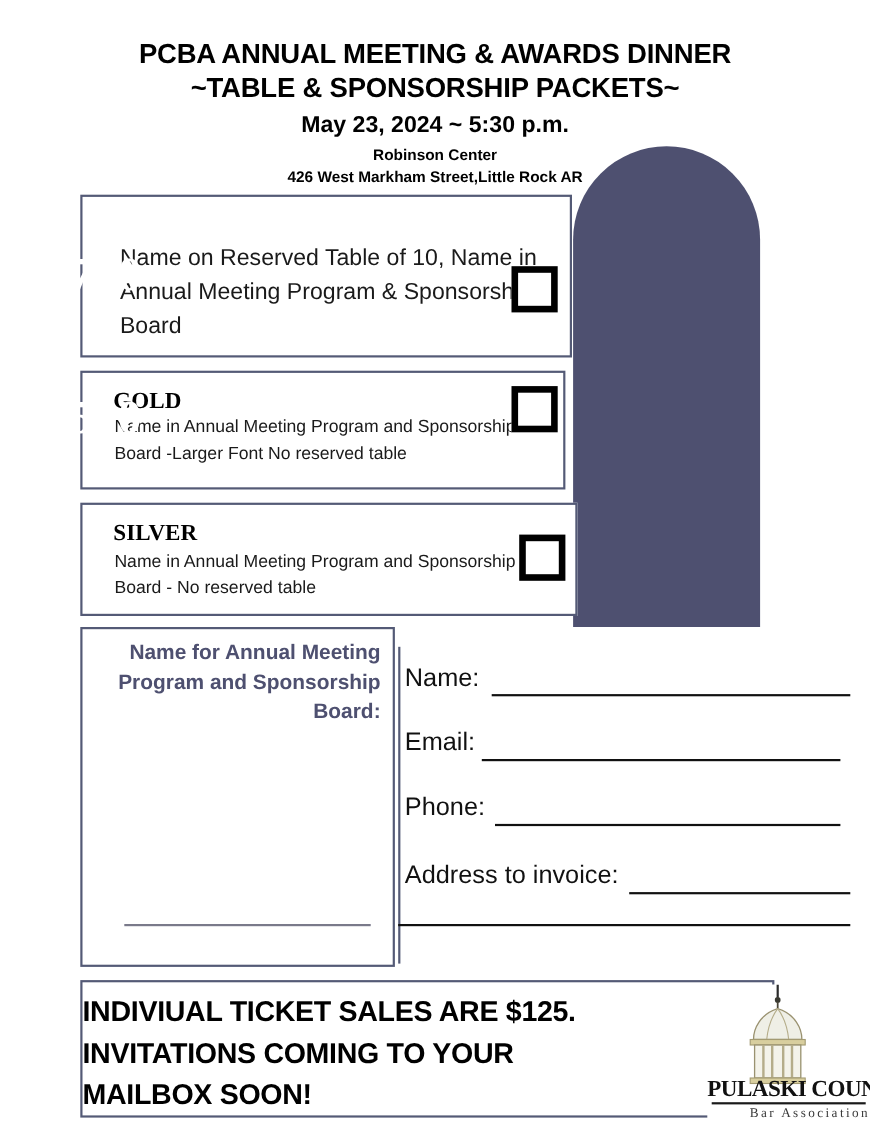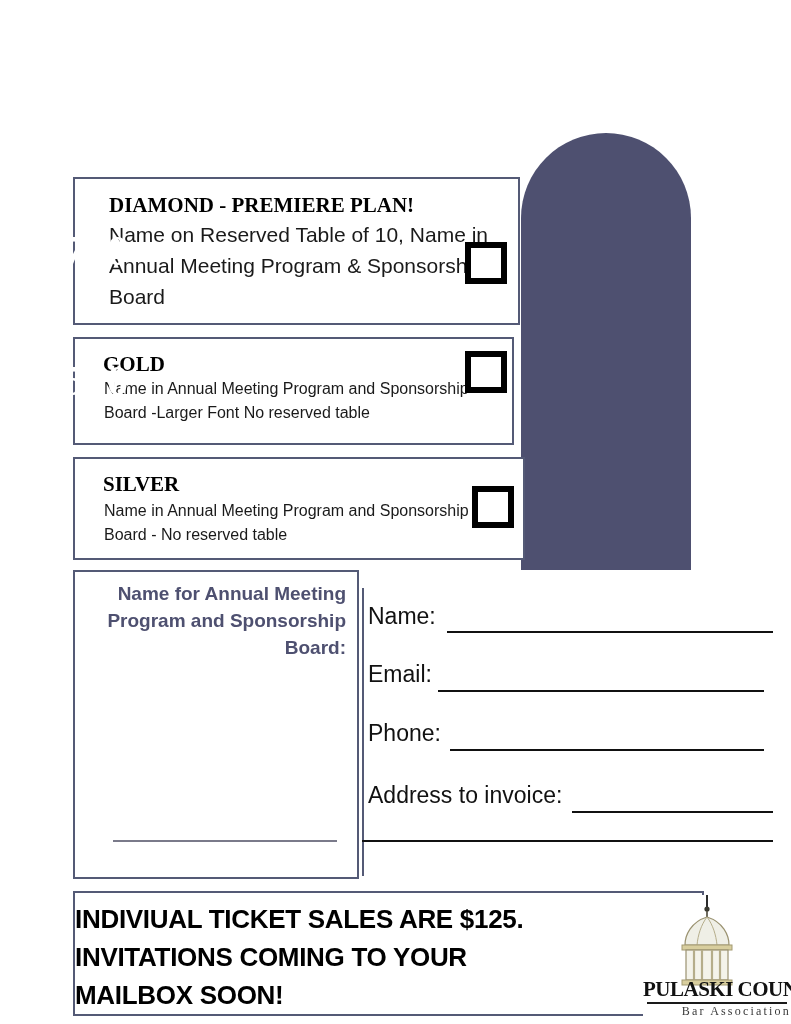--- a/index.html
+++ b/index.html
@@ -294,33 +294,39 @@
     color: #3a3a3a;
     letter-spacing: 2.2px;
     white-space: nowrap;
   }
 </style>
 </head>
 <body>
 
 <div id="page">
 
+  <div class="header">
+    <div class="hdr-l1">PCBA ANNUAL MEETING &amp; AWARDS DINNER</div>
+    <div class="hdr-l2">~TABLE &amp; SPONSORSHIP PACKETS~</div>
+    <div class="hdr-l3">May 23, 2024 ~ 5:30 p.m.</div>
+    <div class="hdr-l4">Robinson Center</div>
+    <div class="hdr-l5">426 West Markham Street,Little Rock AR</div>
+  </div>
 
   <div class="price-banner"></div>
   <div class="price-sep s1"></div>
   <div class="price-sep s2"></div>
   <div class="price-sep s3"></div>
   <div class="price-sep s4"></div>
 
   <div class="price-val p1">$1750</div>
   <div class="price-val p2">$750</div>
   <div class="price-val p3">$500</div>
 
   <div class="tier diamond">
-    <div class="tier-title">DIAMOND - PREMIERE PLAN!</div>
     <div class="tier-desc">Name on Reserved Table of 10, Name in Annual Meeting Program &amp; Sponsorship Board</div>
     <div class="checkbox"></div>
   </div>
 
   <div class="tier gold">
     <div class="tier-title">GOLD</div>
     <div class="tier-desc">Name in Annual Meeting Program and Sponsorship Board -Larger Font  No reserved table</div>
     <div class="checkbox"></div>
   </div>
 

